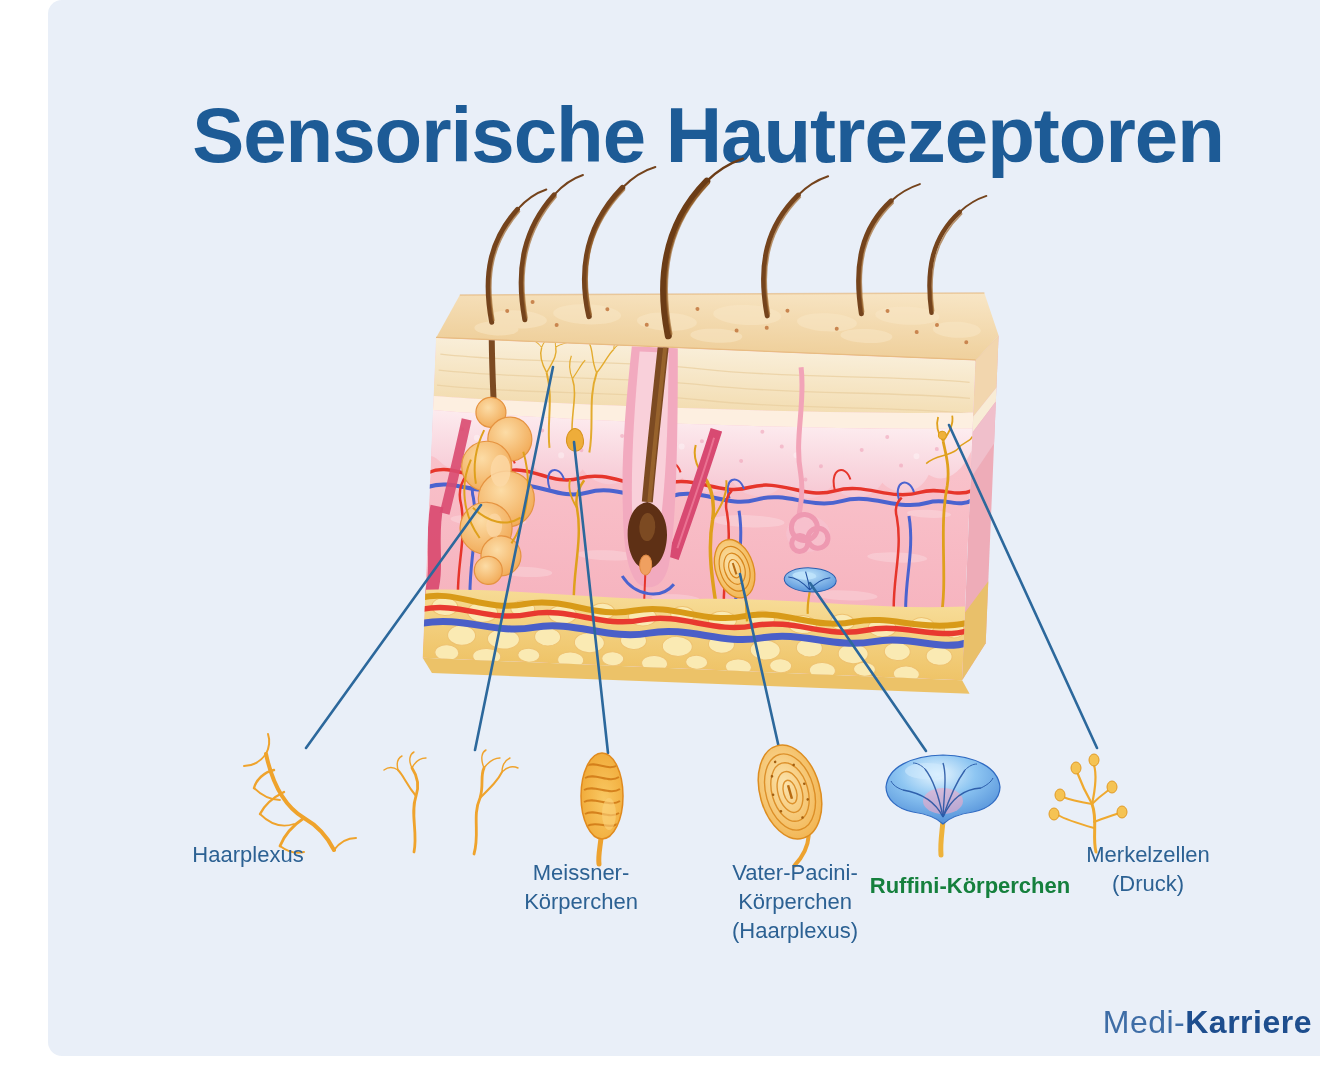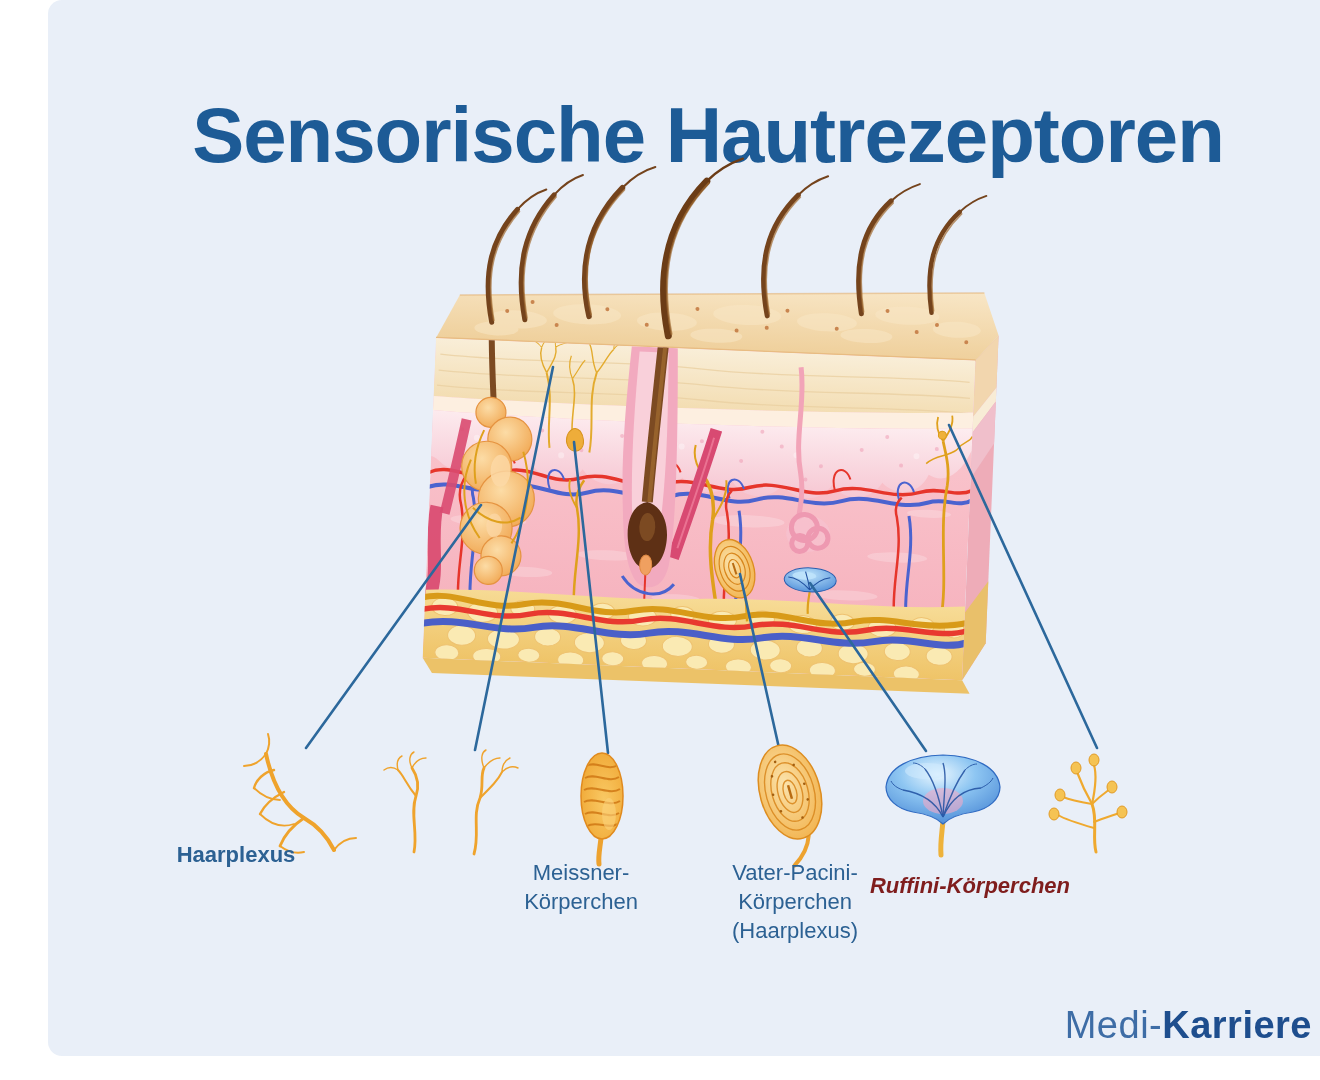--- a/index.html
+++ b/index.html
@@ -4,22 +4,22 @@
 <style>
   html,body{margin:0;padding:0;background:#ffffff;}
   .canvas{position:relative;width:1320px;height:1056px;background:#e9eff8;border-radius:14px;
           overflow:hidden;font-family:"Liberation Sans",sans-serif;margin-left:48px;}
   .title{position:absolute;left:0;right:0;top:38px;text-align:center;font-size:78px;
          font-weight:700;letter-spacing:-1px;color:#1d5b96;}
   svg.illu{position:absolute;left:0;top:0;width:1320px;height:1080px;}
   .rlabel{position:absolute;transform:translateX(-50%);text-align:center;font-size:22px;
           line-height:29px;color:#2c6193;white-space:nowrap;}
   .rlabel span{display:block;}
-  .rlabel .b{font-weight:700;color:#7f1d1d;font-style:italic;}
-  .logo{position:absolute;top:1004px;right:56px;font-size:38px;letter-spacing:.5px;color:#3e6da6;}
+  .rlabel .b{font-weight:700;color:#15803d;}
+  .logo{position:absolute;top:1004px;right:56px;font-size:32px;letter-spacing:.5px;color:#3e6da6;}
   .logo .k{font-weight:700;color:#1e4e8e;}
 </style>
 </head>
 <body>
 
 <div class="canvas">
 
   <h1 class="title">Sensorische Hautrezeptoren</h1>
 
   <svg class="illu" viewBox="0 0 1320 1080">
@@ -457,31 +457,35 @@
             <ellipse cx="4" cy="-40" rx="5" ry="6"></ellipse>
           <ellipse cx="22" cy="-13" rx="5" ry="6"></ellipse>
             <ellipse cx="-30" cy="-5" rx="5" ry="6"></ellipse>
           <ellipse cx="-36" cy="14" rx="5" ry="6"></ellipse>
             <ellipse cx="32" cy="12" rx="5" ry="6"></ellipse>
         </g>
       </g>
     </g>
   </svg>
 
-  <div class="rlabel" style="left:188px;top:840px;font-weight:bold;">
+  <div class="rlabel" style="left:200px;top:840px;">
     <span>Haarplexus</span>
   </div>
   <div class="rlabel" style="left:533px;top:858px;">
     <span>Meissner-</span>
     <span>Körperchen</span>
   </div>
   <div class="rlabel" style="left:747px;top:858px;">
     <span>Vater-Pacini-</span>
     <span>Körperchen</span>
     <span>(Haarplexus)</span>
   </div>
   <div class="rlabel" style="left:922px;top:871px;">
     <span class="b">Ruffini-Körperchen</span>
   </div>
+  <div class="rlabel" style="left:1100px;top:840px;">
+    <span>Merkelzellen</span>
+    <span>(Druck)</span>
+  </div>
 
   <div class="logo"><span>Medi-</span><span class="k">Karriere</span></div>
 
 </div>
 
 </body></html>

